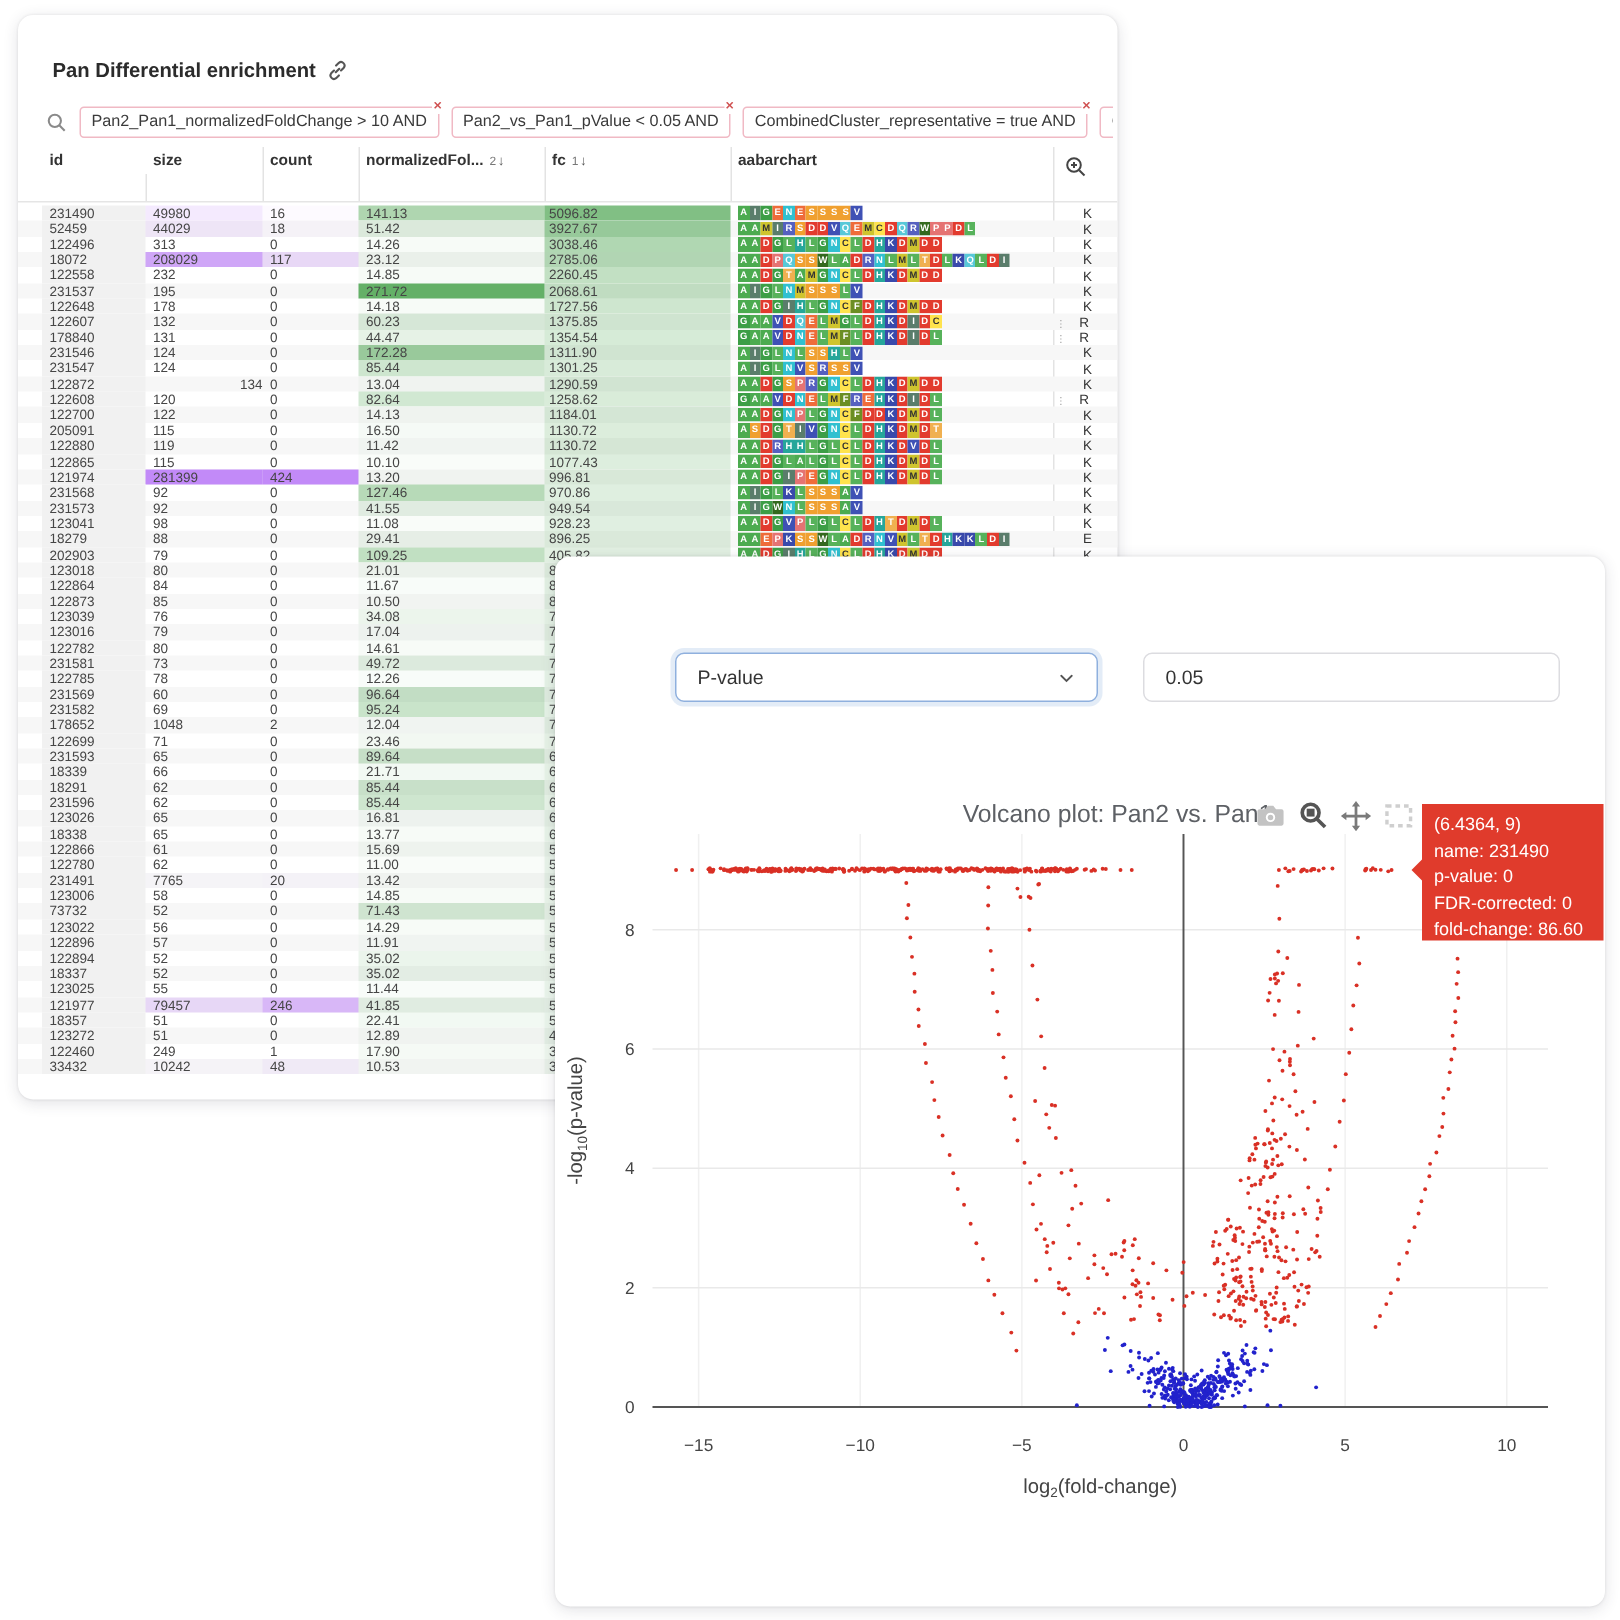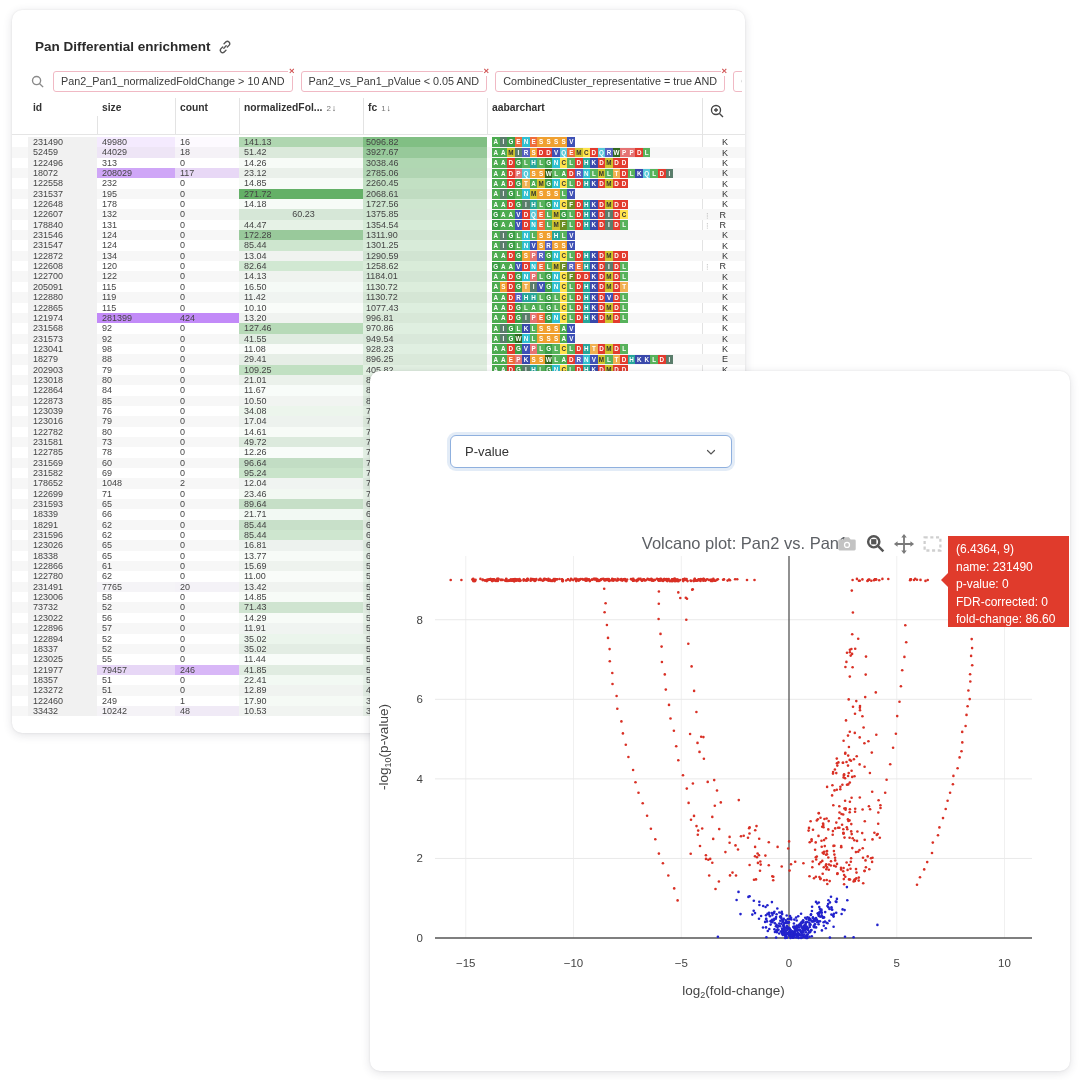--- a/index.html
+++ b/index.html
@@ -306,21 +306,21 @@
             <span class="aa" style="background: rgb(226, 59, 46);">D</span>
           </div>
         </div>
         <div class="c-tail tail-k"><span class="tailletter">K</span></div>
       </div>
       <div class="trow alt">
         <div class="c-pad"></div>
         <div class="c-id">122607</div>
         <div class="c-size cell-heat" style="background: transparent;">132</div>
         <div class="c-count cell-heat" style="background: transparent;">0</div>
-        <div class="c-nfc cell-heat" style="background: rgba(67, 160, 71, 0.18); text-align: center;">60.23</div>
+        <div class="c-nfc cell-heat" style="background: rgba(67, 160, 71, 0.18);">60.23</div>
         <div class="c-fc cell-heat" style="background: rgba(67, 160, 71, 0.216);">1375.85</div>
         <div class="c-seq">
           <div class="seqbox">
             <span class="aa" style="background: rgb(60, 158, 70);">G</span>
             <span class="aa" style="background: rgb(76, 171, 80);">A</span>
             <span class="aa" style="background: rgb(76, 171, 80);">A</span>
             <span class="aa" style="background: rgb(63, 81, 181);">V</span>
             <span class="aa" style="background: rgb(226, 59, 46);">D</span>
             <span class="aa" style="background: rgb(88, 200, 216);">Q</span>
             <span class="aa" style="background: rgb(239, 108, 58);">E</span>
@@ -414,21 +414,21 @@
             <span class="aa" style="background: rgb(240, 160, 48);">S</span>
             <span class="aa" style="background: rgb(240, 160, 48);">S</span>
             <span class="aa" style="background: rgb(63, 81, 181);">V</span>
           </div>
         </div>
         <div class="c-tail tail-k"><span class="tailletter">K</span></div>
       </div>
       <div class="trow alt">
         <div class="c-pad"></div>
         <div class="c-id">122872</div>
-        <div class="c-size cell-heat" style="background: transparent;">134</div>
+        <div class="c-size cell-heat" style="background: transparent; text-align: right;">134</div>
         <div class="c-count cell-heat" style="background: transparent;">0</div>
         <div class="c-nfc cell-heat" style="background: rgba(67, 160, 71, 0.04);">13.04</div>
         <div class="c-fc cell-heat" style="background: rgba(67, 160, 71, 0.208);">1290.59</div>
         <div class="c-seq">
           <div class="seqbox">
             <span class="aa" style="background: rgb(76, 171, 80);">A</span>
             <span class="aa" style="background: rgb(76, 171, 80);">A</span>
             <span class="aa" style="background: rgb(226, 59, 46);">D</span>
             <span class="aa" style="background: rgb(60, 158, 70);">G</span>
             <span class="aa" style="background: rgb(240, 160, 48);">S</span>
@@ -2990,20 +2990,23 @@
       <circle cx="483.6" cy="566.2" r="1.3" fill="#2222cc"></circle>
       <circle cx="406.1" cy="566.6" r="1.3" fill="#2222cc"></circle>
       <circle cx="459.9" cy="566.6" r="1.3" fill="#2222cc"></circle>
     </svg>
   <div class="vc-select">
     <span>P-value</span>
     <svg width="12" height="12" viewBox="0 0 24 24" fill="none" stroke="#555" stroke-width="2.4" stroke-linecap="round">
         <path d="M5 9 L12 16 L19 9"></path>
       </svg>
   </div>
+  <div class="vc-input">
+      <span>0.05</span>
+    </div>
   <div class="vc-title">Volcano plot: Pan2 vs. Pan1</div>
   <div class="modebar">
     <svg width="22" height="22" viewBox="0 0 24 24" fill="#c3c3c3">
         <path d="M4 7 h4 l2-2.5 h4 L16 7 h4 a1.5 1.5 0 0 1 1.5 1.5 v9 a1.5 1.5 0 0 1 -1.5 1.5 h-16 a1.5 1.5 0 0 1 -1.5-1.5 v-9 A1.5 1.5 0 0 1 4 7 z"></path>
         <circle cx="12" cy="13" r="3.4" fill="#fff"></circle>
         <circle cx="12" cy="13" r="2" fill="#c3c3c3"></circle>
       </svg>
     <svg width="21" height="21" viewBox="0 0 24 24" fill="none" stroke="#555" stroke-width="2.8">
         <circle cx="10" cy="10" r="6.4"></circle>
         <path d="M15 15 L21 21"></path>

